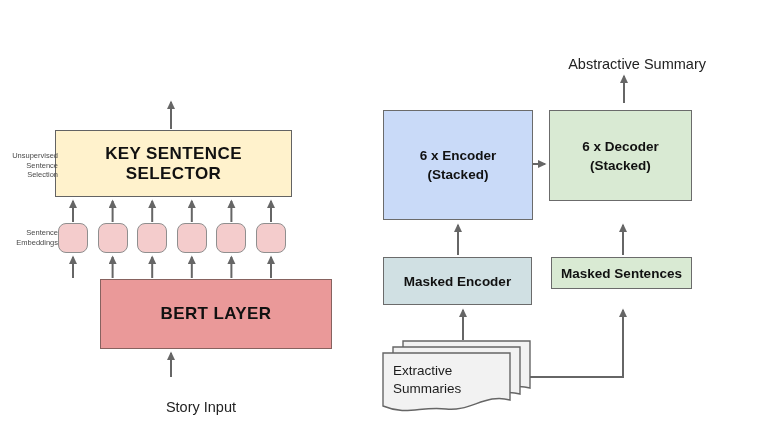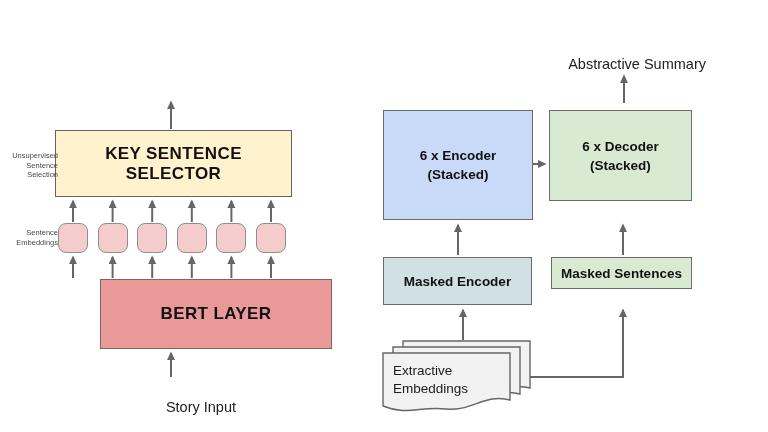--- a/index.html
+++ b/index.html
@@ -122,15 +122,15 @@
 
   <div class="box masked-tokens-box">
     <span>Masked Encoder</span>
   </div>
 
   <div class="box masked-sentences-box">
     <span>Masked Sentences</span>
   </div>
 
   <div class="doc-label">Extractive
-Embeddings</div>
+Summaries</div>
 
 </div>
 
 </body></html>

